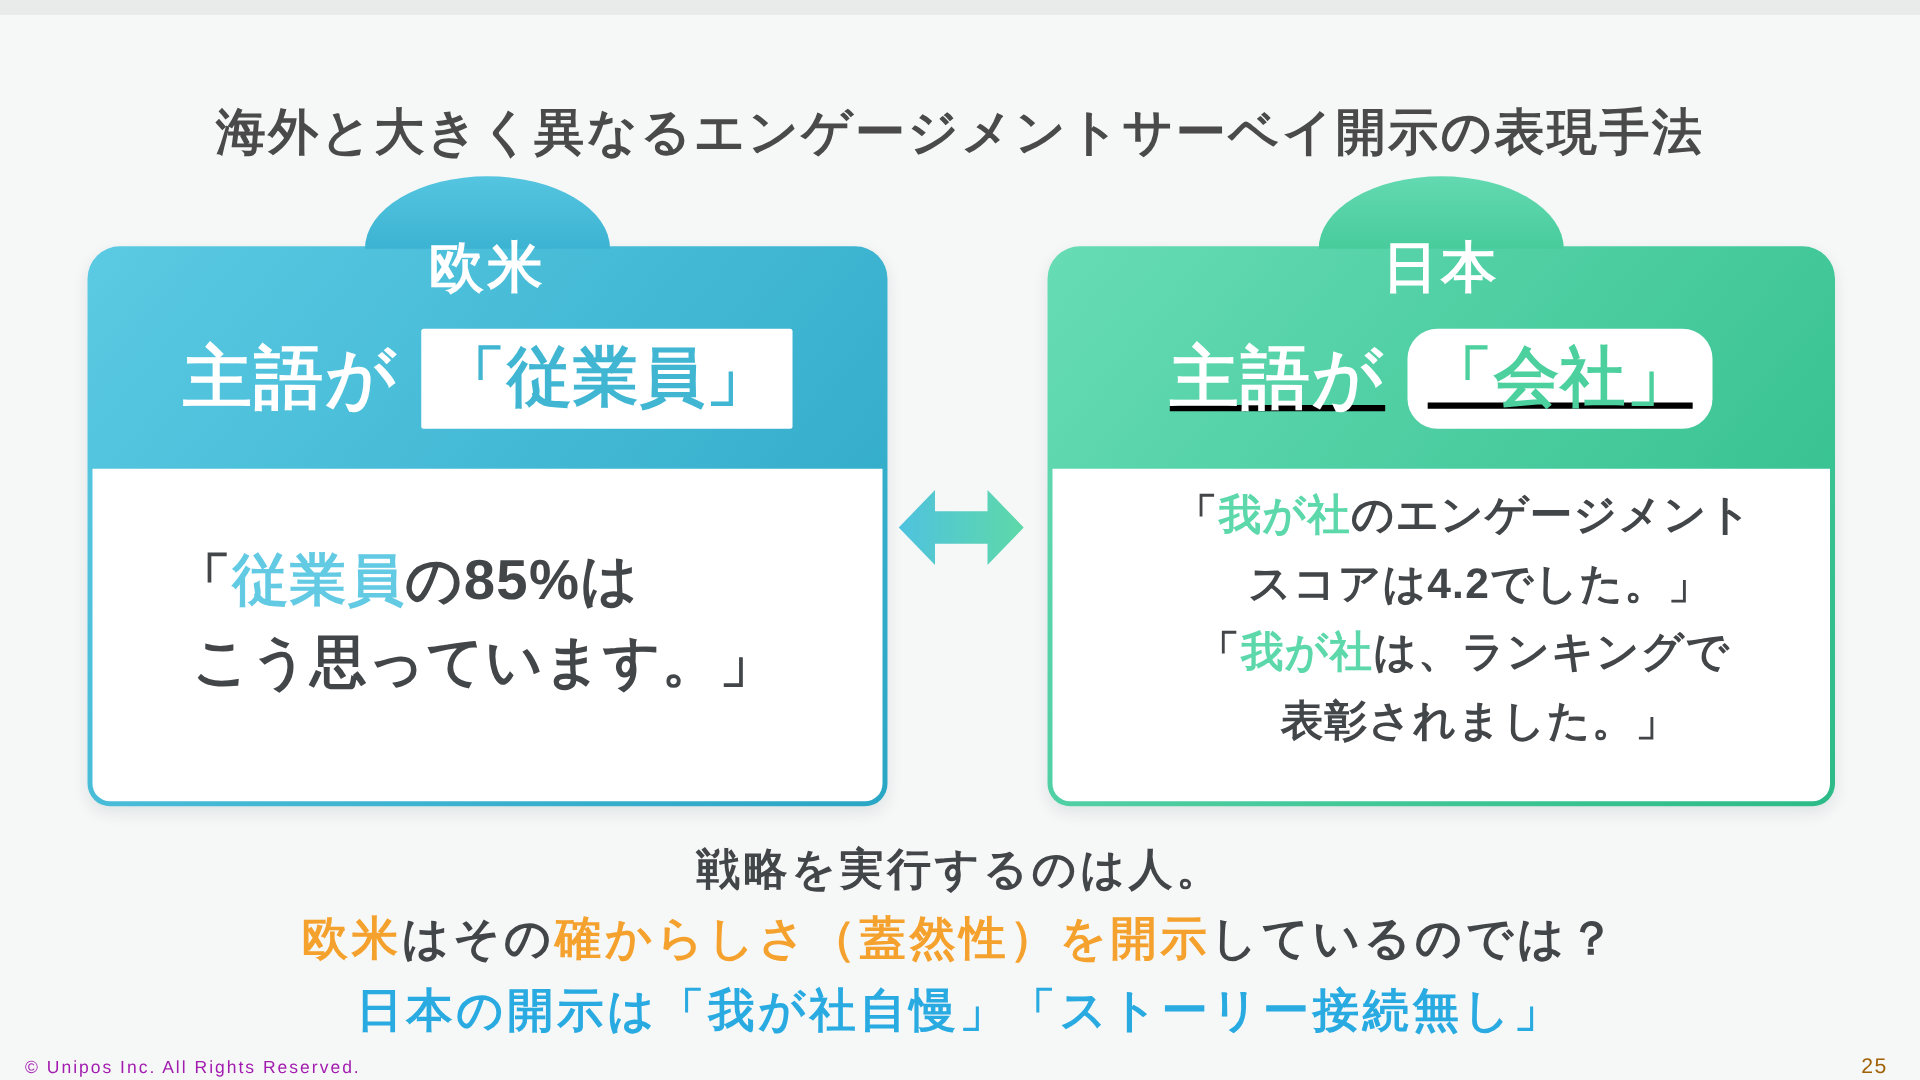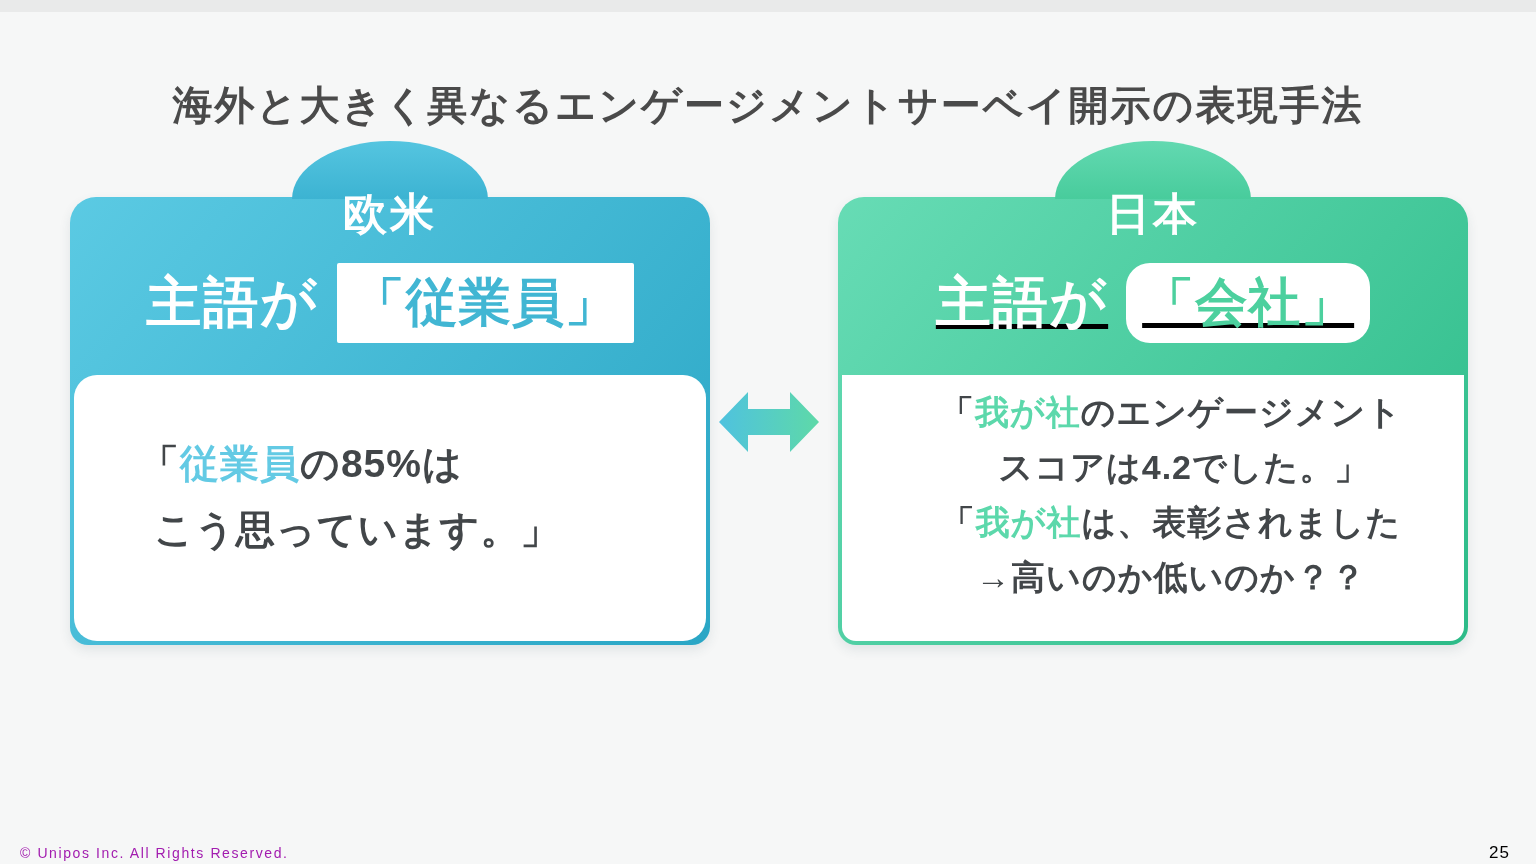--- a/index.html
+++ b/index.html
@@ -41,21 +41,21 @@
     background:#fff; padding:10px 16px; font-size:52px; letter-spacing:1px;
     line-height:1.15; border-radius:2px; white-space:nowrap;
   }
   .left  .header-box { color:#41b6d3; }
   .right .header-box { color:#4cd09e;border-radius:24px; }
   .card-body {
     position:absolute; left:4px; right:4px; bottom:4px; top:178px;
     background:#fff; border-radius:0 0 14px 14px; box-sizing:border-box;
     color:#424649;
   }
-  .left-body  { padding:56px 0 0 66px; font-size:39px; line-height:66px; letter-spacing:1px;border-radius:23px; }
+  .left-body  { padding:56px 0 0 66px; font-size:45px; line-height:66px; letter-spacing:1px; }
   .right-body { padding:10px 0 0 36px; font-size:34px; line-height:55px; letter-spacing:1px;text-align:center; }
   .indent-sm { padding-left:14px; }
   .indent-md { padding-left:26px; }
   .hl-blue  { color:#63cae4; }
   .hl-green { color:#5cd8ab; }
   .body-line { white-space:nowrap; }
   
   .arrow { position:absolute; left:719px; top:374px; width:100px; height:72px; }
   
   .bottom { position:absolute; top:660px; left:0; width:100%; text-align:center; color:#424649; }
@@ -63,21 +63,21 @@
   .bottom .b2 { font-size:37px; letter-spacing:3px; margin-top:7px; white-space:nowrap; }
   .bottom .b3 { font-size:37px; letter-spacing:3px; margin-top:8px; color:#29abe2; white-space:nowrap; }
   .em-orange { color:#f5a12d; }
   
   .copyright {
     position:absolute; left:20px; bottom:15px;
     font-size:14px; font-weight:normal; letter-spacing:1.6px; color:#a21caf;
   }
   .page-number {
     position:absolute; right:26px; bottom:13px;
-    font-size:17px; font-weight:normal; letter-spacing:1px; color:#000000;
+    font-size:17px; font-weight:normal; letter-spacing:1px; color:#a16207;
   }
 </style>
 </head>
 <body>
 
 <div class="slide">
 
   <h1 class="title">海外と大きく異なるエンゲージメントサーベイ開示の表現手法</h1>
 
   <section class="card left">
@@ -96,32 +96,37 @@
   <section class="card right">
     <div class="bump"></div>
     <div class="tab-label">日本</div>
     <div class="card-header">
       <span class="header-prefix">主語が</span>
       <span class="header-box"><span>「会社」</span></span>
     </div>
     <div class="card-body right-body">
       <div class="body-line"><span>「</span><span class="hl-green">我が社</span><span>のエンゲージメント</span></div>
       <div class="body-line indent-md">スコアは4.2でした。」</div>
-      <div class="body-line"><span>「</span><span class="hl-green">我が社</span><span>は、表彰されました</span></div>
-      <div class="body-line">→高いのか低いのか？？</div>
+      <div class="body-line"><span>「</span><span class="hl-green">我が社</span><span>は、ランキングで</span></div>
+      <div class="body-line indent-md">表彰されました。」</div>
     </div>
   </section>
 
   <svg class="arrow" viewBox="0 0 100 72" xmlns="http://www.w3.org/2000/svg" aria-hidden="true">
     <defs>
       <linearGradient id="arrowGrad" x1="0" y1="0" x2="1" y2="0">
         <stop offset="0" stop-color="#4fc2df"></stop>
         <stop offset="1" stop-color="#5ed9a8"></stop>
       </linearGradient>
     </defs>
     <polygon points="0,36 29,6 29,23 71,23 71,6 100,36 71,66 71,49 29,49 29,66" fill="url(#arrowGrad)"></polygon>
   </svg>
 
+  <div class="bottom">
+    <div class="b1">戦略を実行するのは人。</div>
+    <div class="b2"><span class="em-orange">欧米</span><span>はその</span><span class="em-orange">確からしさ（蓋然性）を開示</span><span>しているのでは？</span></div>
+    <div class="b3">日本の開示は「我が社自慢」「ストーリー接続無し」</div>
+  </div>
 
   <div class="copyright">© Unipos Inc. All Rights Reserved.</div>
   <div class="page-number">25</div>
 
 </div>
 
 </body></html>

